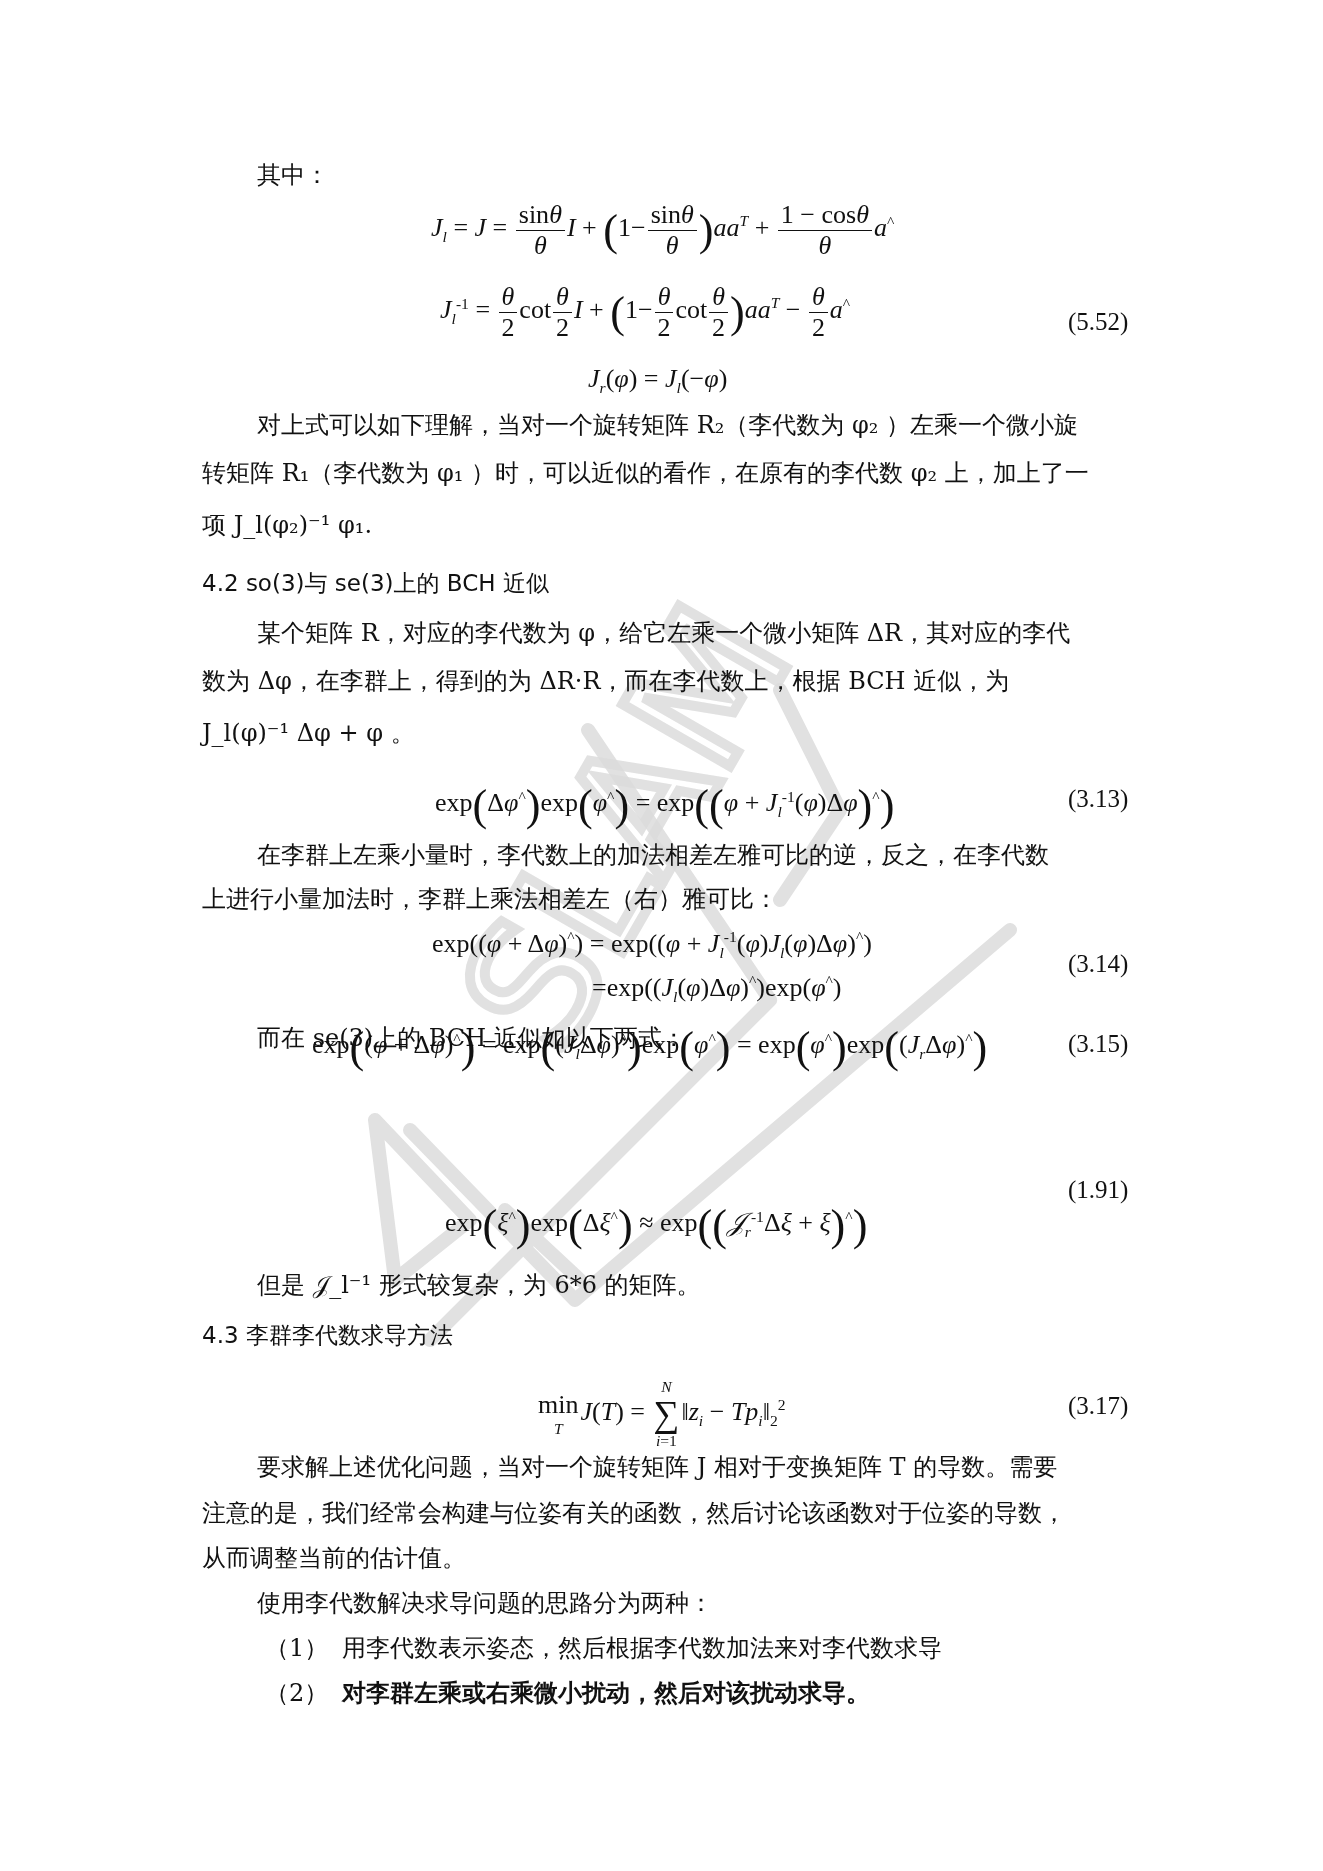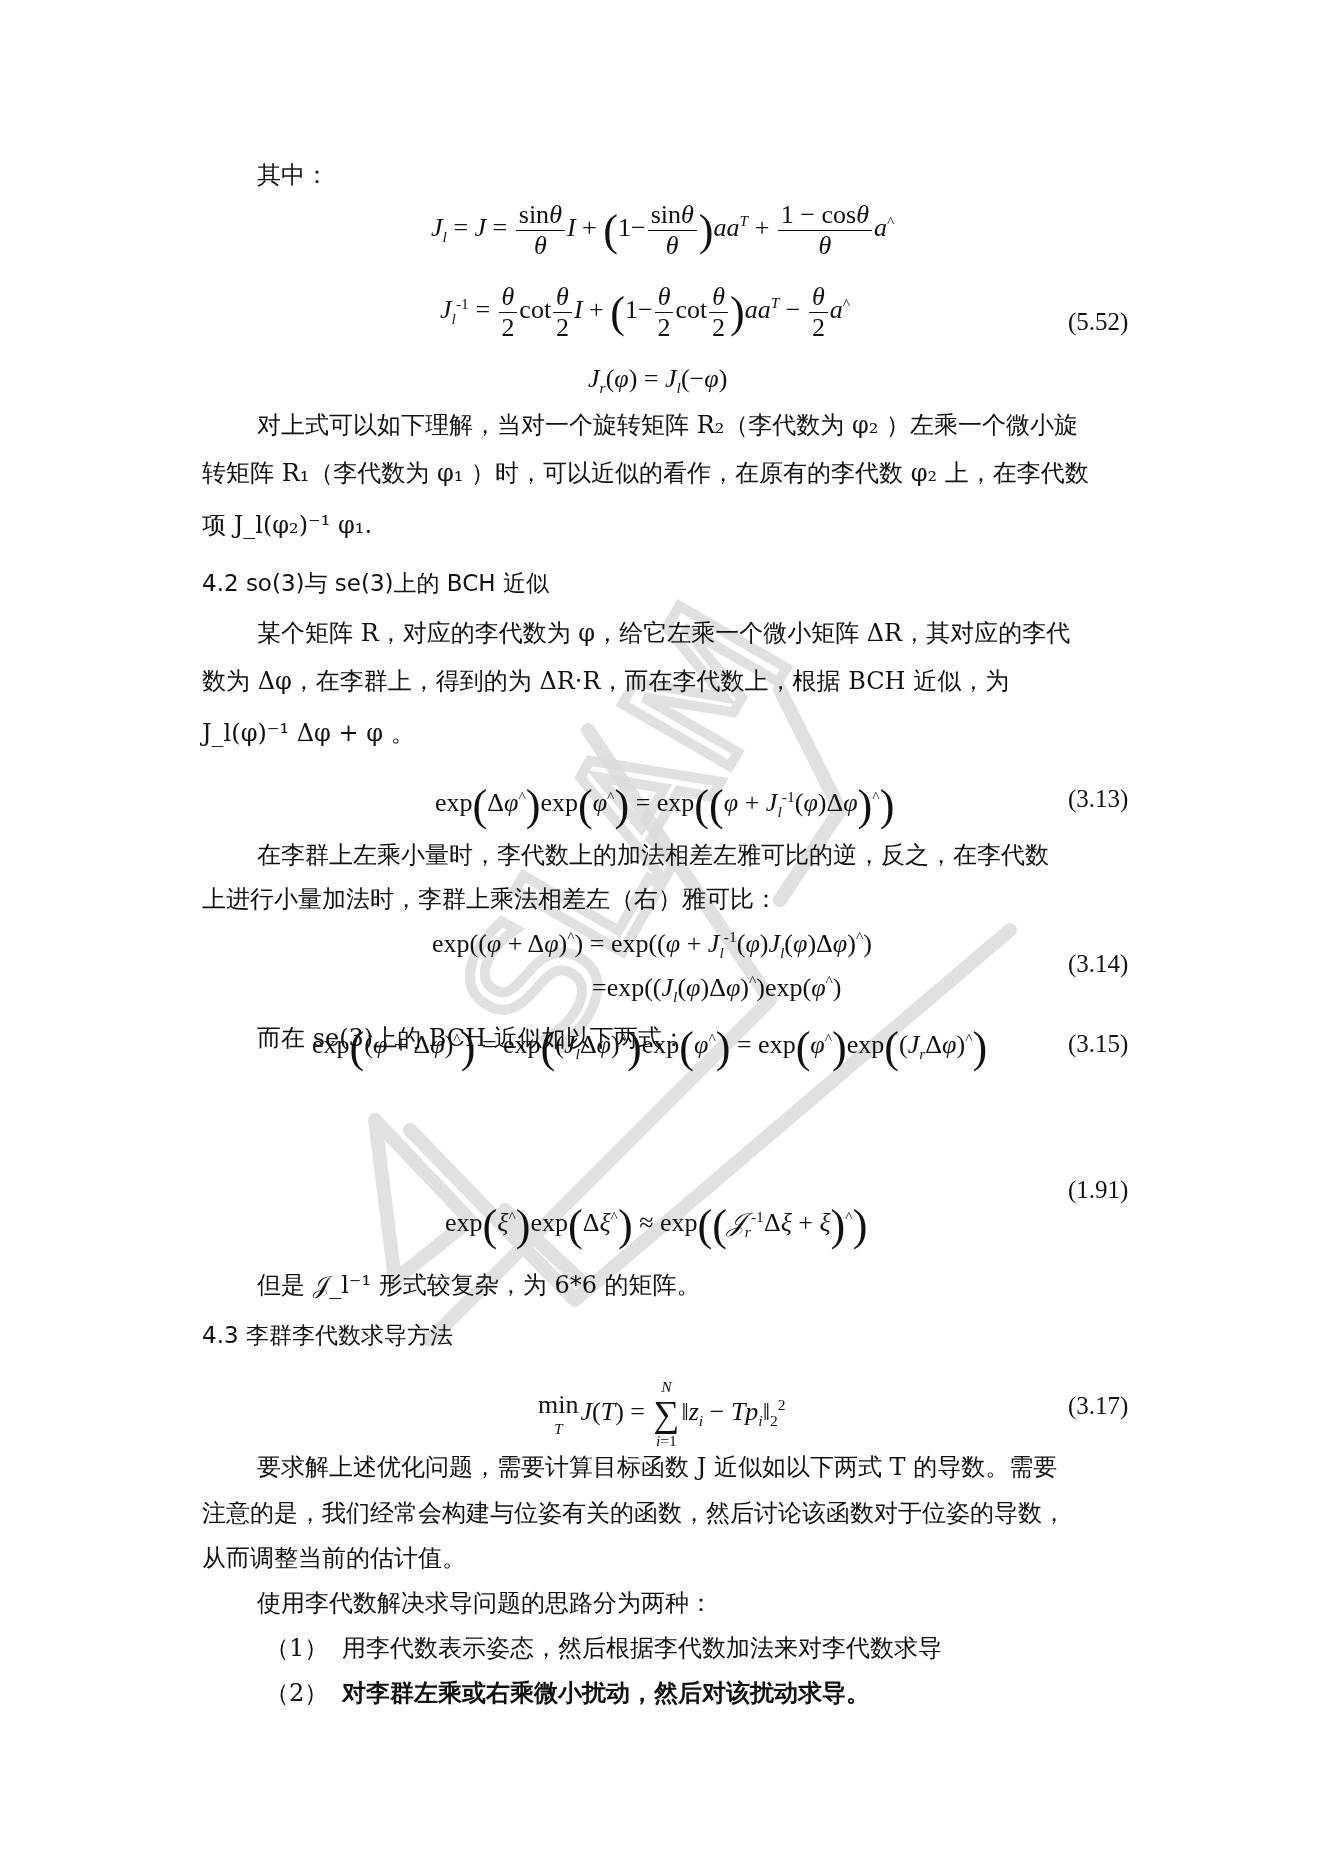--- a/index.html
+++ b/index.html
@@ -50,21 +50,21 @@
     <span class="frac"><span class="num it">θ</span><span>2</span></span>cot<span class="frac"><span class="num it">θ</span><span>2</span></span><span class="it">I</span> +
     <span class="big">(</span>1−<span class="frac"><span class="num it">θ</span><span>2</span></span>cot<span class="frac"><span class="num it">θ</span><span>2</span></span><span class="big">)</span><span class="it">aa<sup>T</sup></span> −
     <span class="frac"><span class="num it">θ</span><span>2</span></span><span class="it">a</span><sup>^</sup>
   </div>
   <div class="eqnum" style="top:308px;">(5.52)</div>
   <div class="eq" style="left:588px; top:364px;">
     <span class="it">J<sub>r</sub></span>(<span class="it">φ</span>) = <span class="it">J<sub>l</sub></span>(−<span class="it">φ</span>)
   </div>
 
   <div class="line para" style="top:410px;">对上式可以如下理解，当对一个旋转矩阵 R₂（李代数为 φ₂ ）左乘一个微小旋</div>
-  <div class="line cont" style="top:458px;">转矩阵 R₁（李代数为 φ₁ ）时，可以近似的看作，在原有的李代数 φ₂ 上，在李代数</div>
+  <div class="line cont" style="top:458px;">转矩阵 R₁（李代数为 φ₁ ）时，可以近似的看作，在原有的李代数 φ₂ 上，加上了一</div>
   <div class="line cont" style="top:510px;">项 J_l(φ₂)⁻¹ φ₁.</div>
 
   <div class="line heading" style="top:568px;">4.2   so(3)与 se(3)上的 BCH 近似</div>
 
   <div class="line para" style="top:618px;">某个矩阵 R，对应的李代数为 φ，给它左乘一个微小矩阵 ΔR，其对应的李代</div>
   <div class="line cont" style="top:666px;">数为 Δφ，在李群上，得到的为 ΔR·R，而在李代数上，根据 BCH 近似，为</div>
   <div class="line cont" style="top:718px;">J_l(φ)⁻¹ Δφ + φ 。</div>
 
   <div class="eq" style="left:435px; top:780px;">
     exp<span class="big">(</span>Δ<span class="it">φ</span><sup>^</sup><span class="big">)</span>exp<span class="big">(</span><span class="it">φ</span><sup>^</sup><span class="big">)</span> = exp<span class="big">((</span><span class="it">φ</span> + <span class="it">J<sub>l</sub></span><sup>-1</sup>(<span class="it">φ</span>)Δ<span class="it">φ</span><span class="big">)</span><sup>^</sup><span class="big">)</span>
@@ -97,21 +97,21 @@
   <div class="line para" style="top:1270px;">但是 𝒥_l⁻¹ 形式较复杂，为 6*6 的矩阵。</div>
 
   <div class="line heading" style="top:1320px;">4.3   李群李代数求导方法</div>
 
   <div class="eq" style="left:536px; top:1378px;">
     <span class="frac"><span>min</span><span class="it" style="font-size:0.6em;">T</span></span><span class="it">J</span>(<span class="it">T</span>) =
     <span class="frac"><span class="it" style="font-size:0.6em;">N</span><span style="font-size:1.4em;line-height:1;">∑</span><span style="font-size:0.6em;"><span class="it">i</span>=1</span></span>‖<span class="it">z<sub>i</sub></span> − <span class="it">Tp<sub>i</sub></span>‖<sub>2</sub><sup>2</sup>
   </div>
   <div class="eqnum" style="top:1392px;">(3.17)</div>
 
-  <div class="line para" style="top:1452px;">要求解上述优化问题，需要计算目标函数 J 近似如以下两式 T 的导数。需要</div>
+  <div class="line para" style="top:1452px;">要求解上述优化问题，当对一个旋转矩阵 J 相对于变换矩阵 T 的导数。需要</div>
   <div class="line cont" style="top:1498px;">注意的是，我们经常会构建与位姿有关的函数，然后讨论该函数对于位姿的导数，</div>
   <div class="line cont" style="top:1543px;">从而调整当前的估计值。</div>
 
   <div class="line para" style="top:1588px;">使用李代数解决求导问题的思路分为两种：</div>
 
   <div class="line list" style="top:1633px;">
     <span>（1）</span>
     <span style="margin-left:6px;">用李代数表示姿态，然后根据李代数加法来对李代数求导</span>
   </div>
   <div class="line list" style="top:1678px;">

